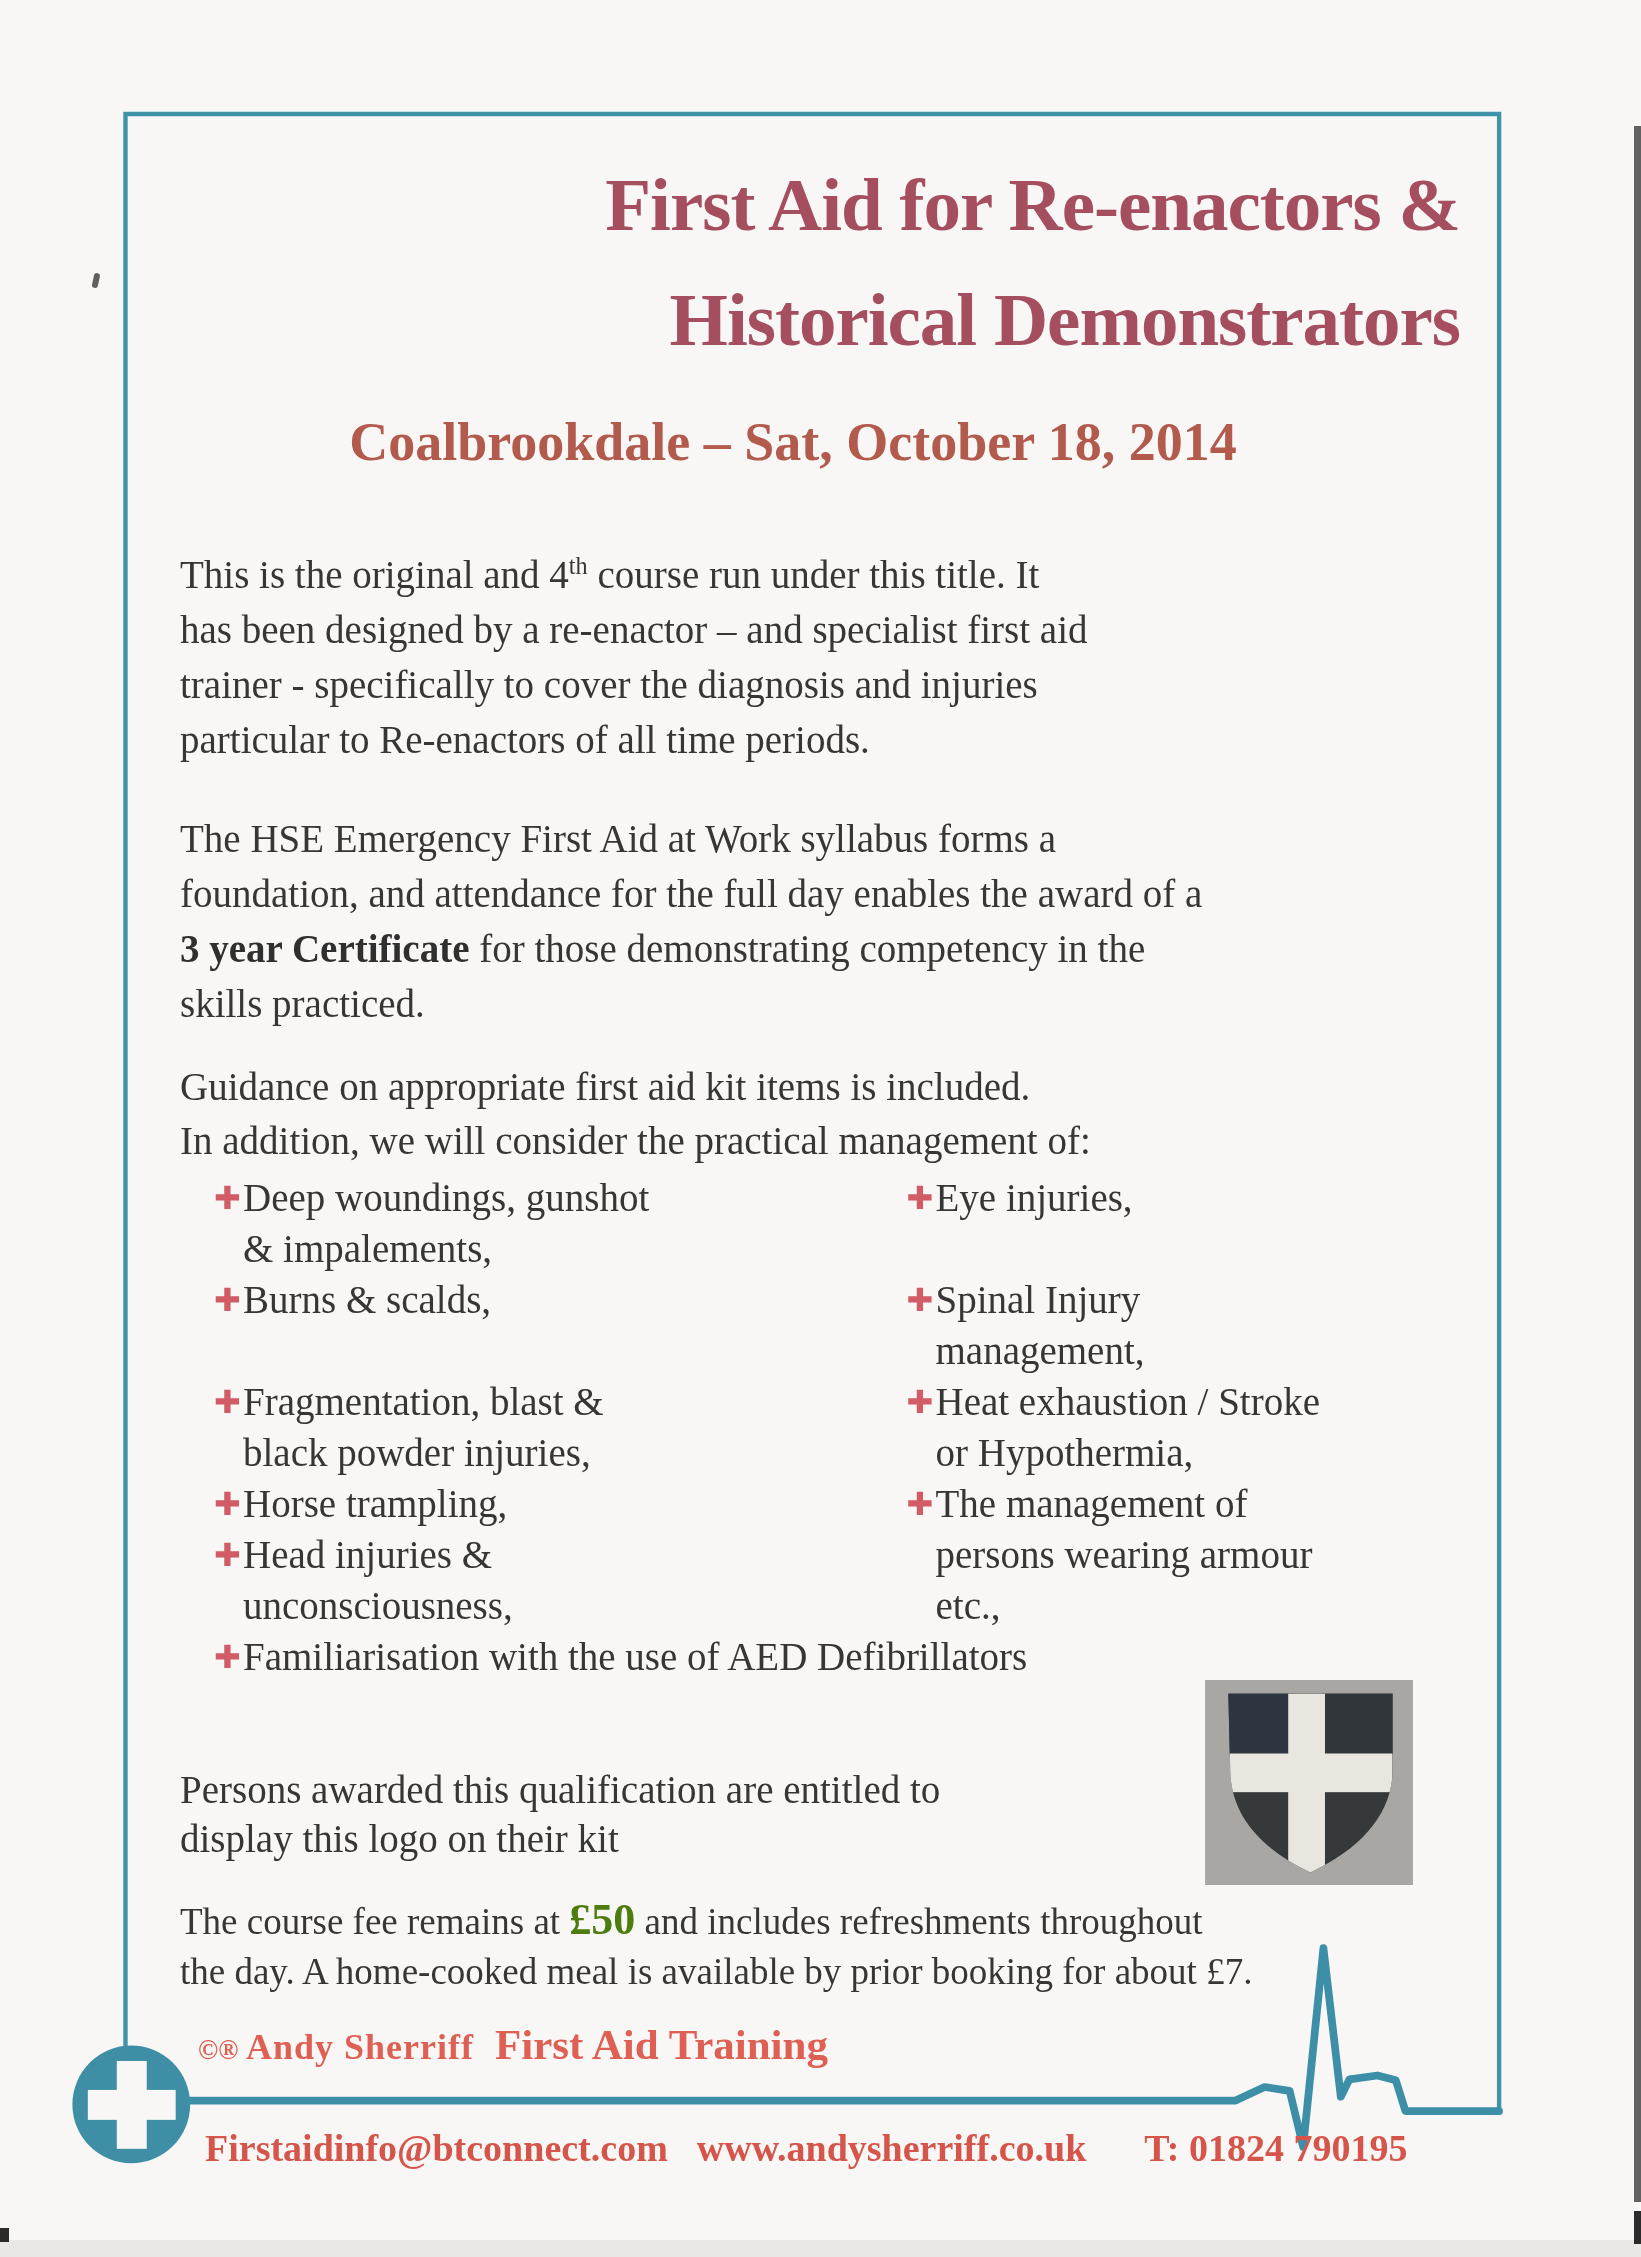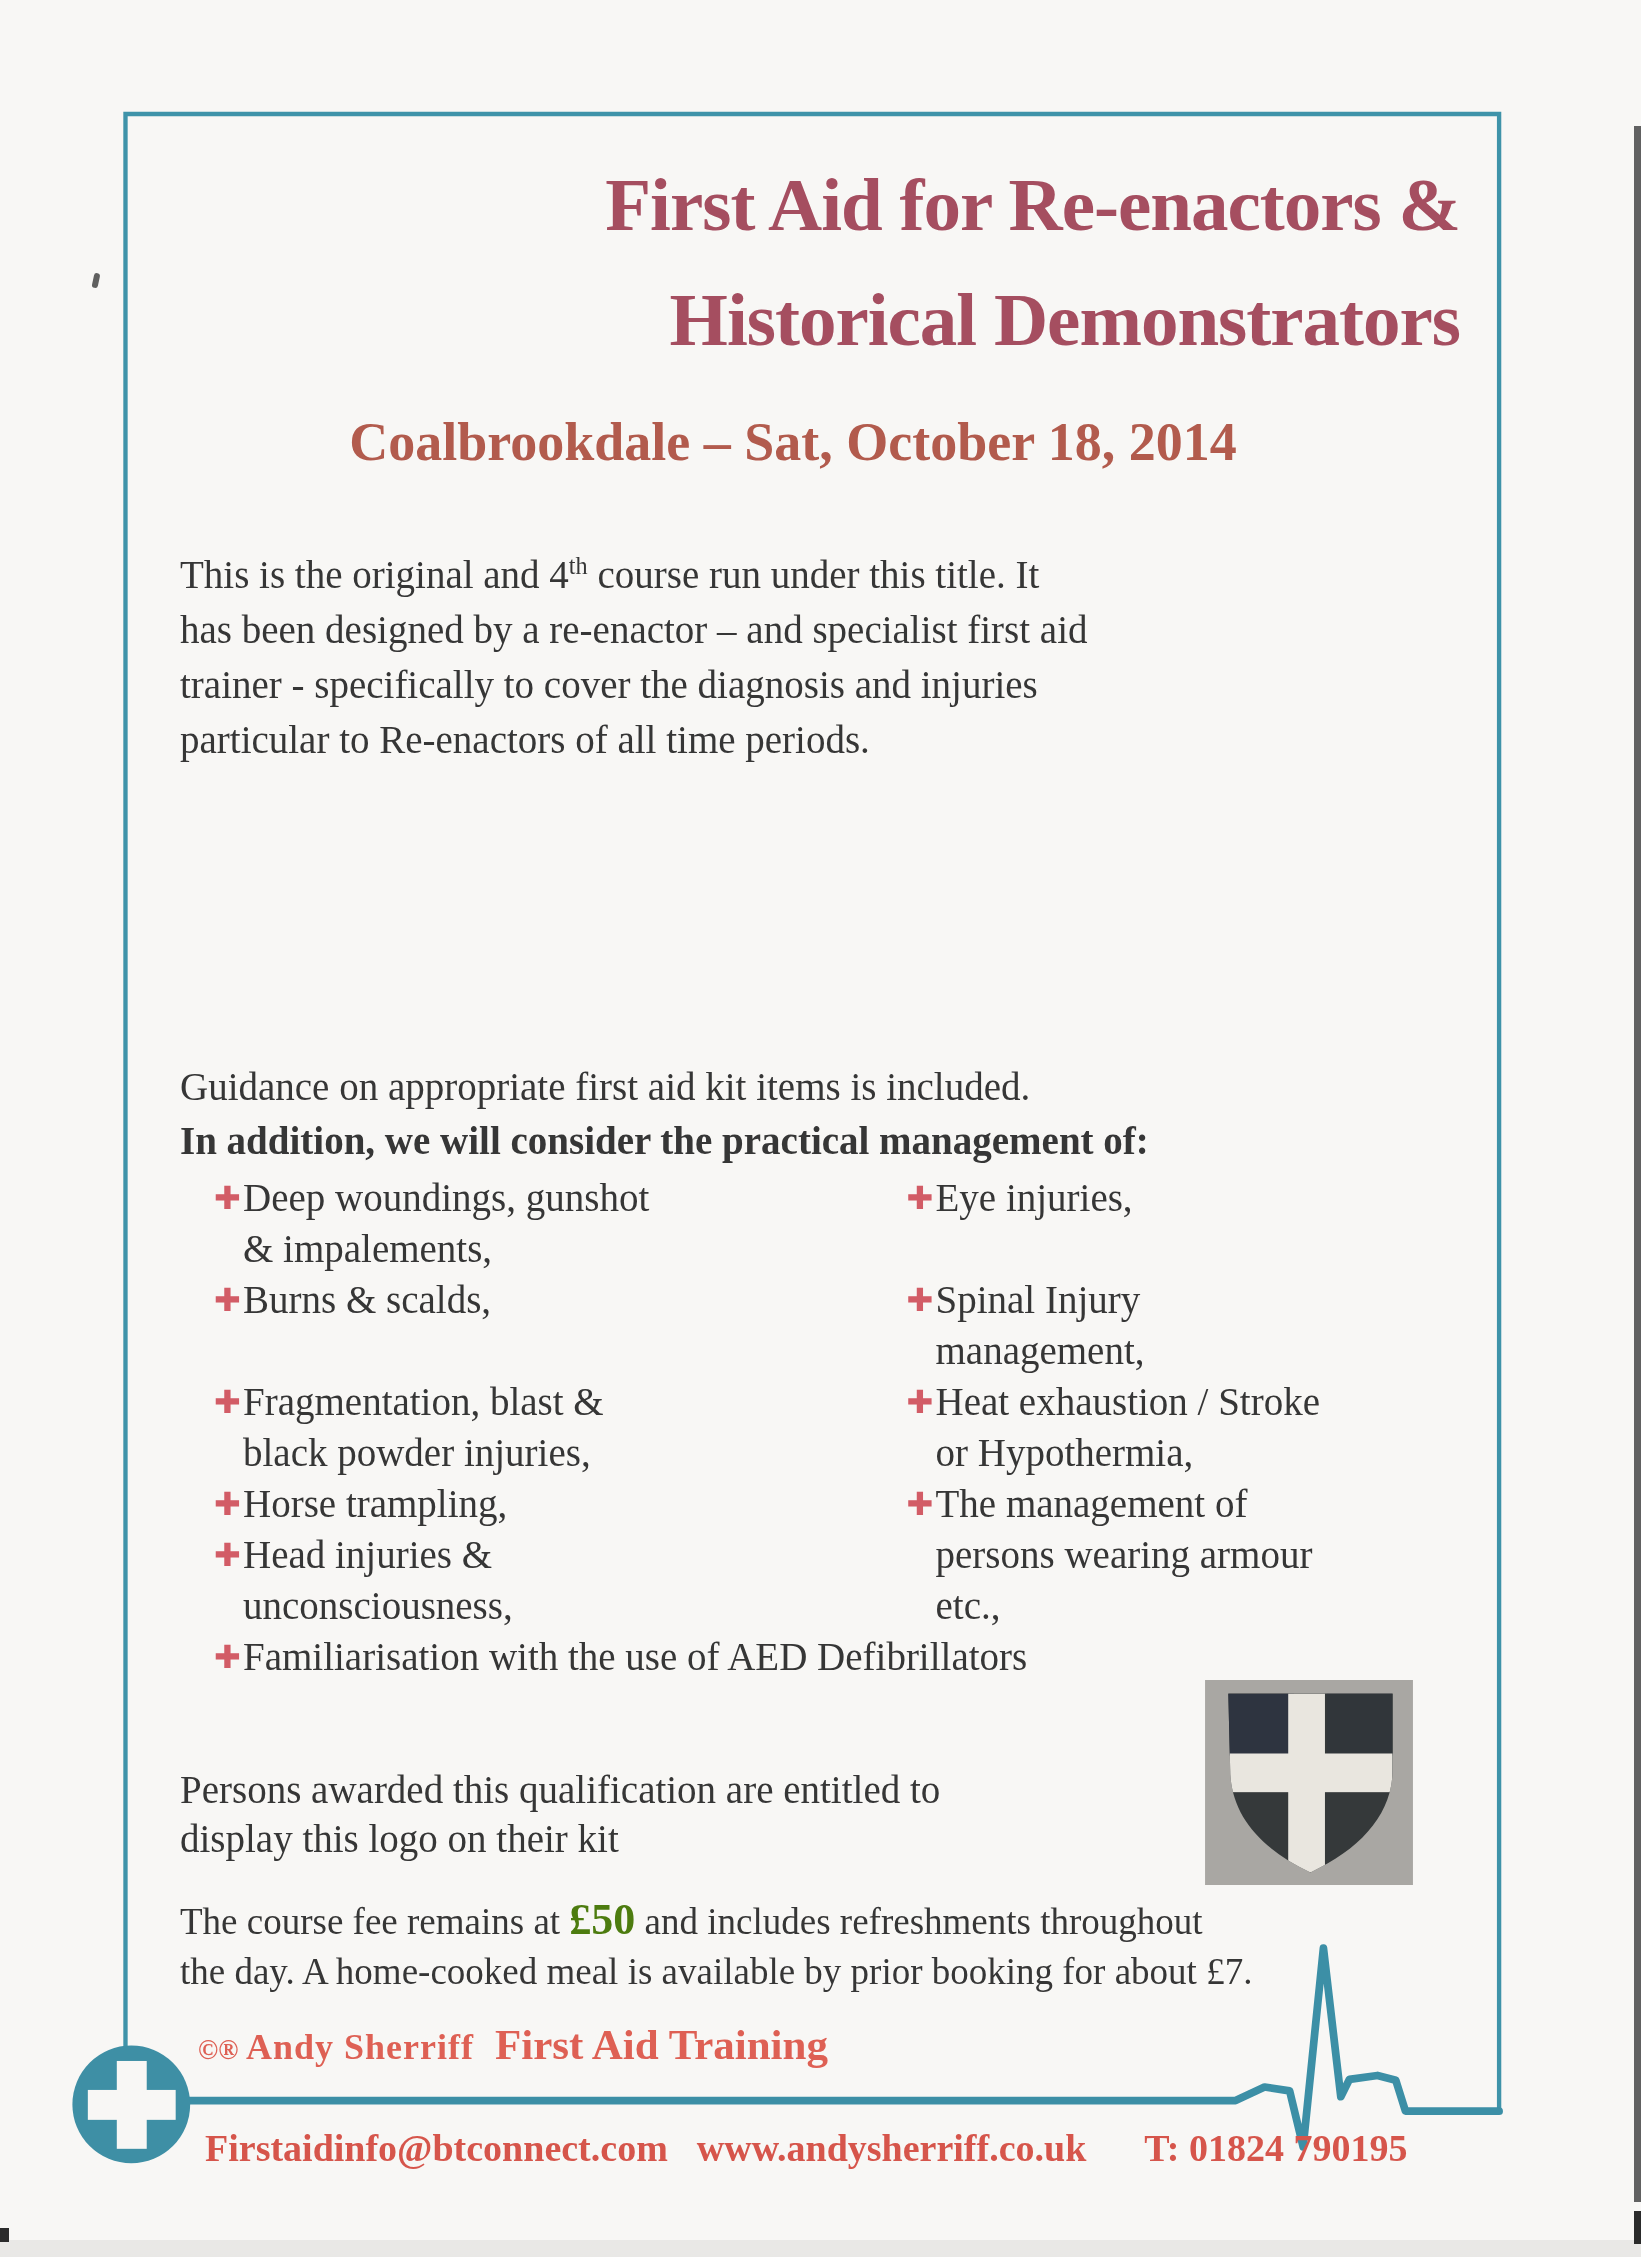--- a/index.html
+++ b/index.html
@@ -23,21 +23,21 @@
     color:#b25b4d;
   }
   .bodytext{
     left:180px;width:1284px;
     font-size:39px;line-height:55px;color:#363636;
     white-space:pre-line;
   }
   .p-intro{top:547px;}
   .p-hse{top:811px;}
   .p-guidance{top:1059px;}
-  .p-inaddition{top:1113px;font-weight:bold;}
+  .p-inaddition{top:1113px;}
   .p-manual{top:1690px;}
   .p-qualification{top:1765px;line-height:49px;}
   .p-fee{top:1895px;font-size:37px;line-height:50px;width:1294px;}
   .p-fee .fee-bold{font-size:44px;font-weight:bold;color:#4d7c0f;}
   sup{font-size:0.62em;vertical-align:super;line-height:0;margin-top:25px;}
   b,strong{color:#2f2f2f;}
 
   
   .bullet-grid{left:214px;top:1173px;width:1197px;}
   .brow{display:flex;height:51px;}
@@ -87,20 +87,24 @@
 
   <div class="abs centerblock title">First Aid for Re-enactors &amp;
 Historical Demonstrators</div>
   <div class="abs centerblock subtitle">Coalbrookdale – Sat, October 18, 2014</div>
 
   <div class="abs bodytext p-intro"><span>This is the original and 4</span><sup>th</sup><span> course run under this title. It
 has been designed by a re-enactor – and specialist first aid
 trainer - specifically to cover the diagnosis and injuries
 particular to Re-enactors of all time periods.</span></div>
 
+  <div class="abs bodytext p-hse"><span>The HSE Emergency First Aid at Work syllabus forms a
+foundation, and attendance for the full day enables the award of a
+</span><strong>3 year Certificate</strong><span> for those demonstrating competency in the
+skills practiced.</span></div>
 
   <div class="abs bodytext p-guidance">Guidance on appropriate first aid kit items is included.</div>
 
   <div class="abs bodytext p-inaddition">In addition, we will consider the practical management of:</div>
 
   <div class="abs bullet-grid">
     <div class="brow">
       <div class="bcell-l">
           <span class="cross">✚</span>
           <span class="btext">Deep woundings, gunshot</span>

